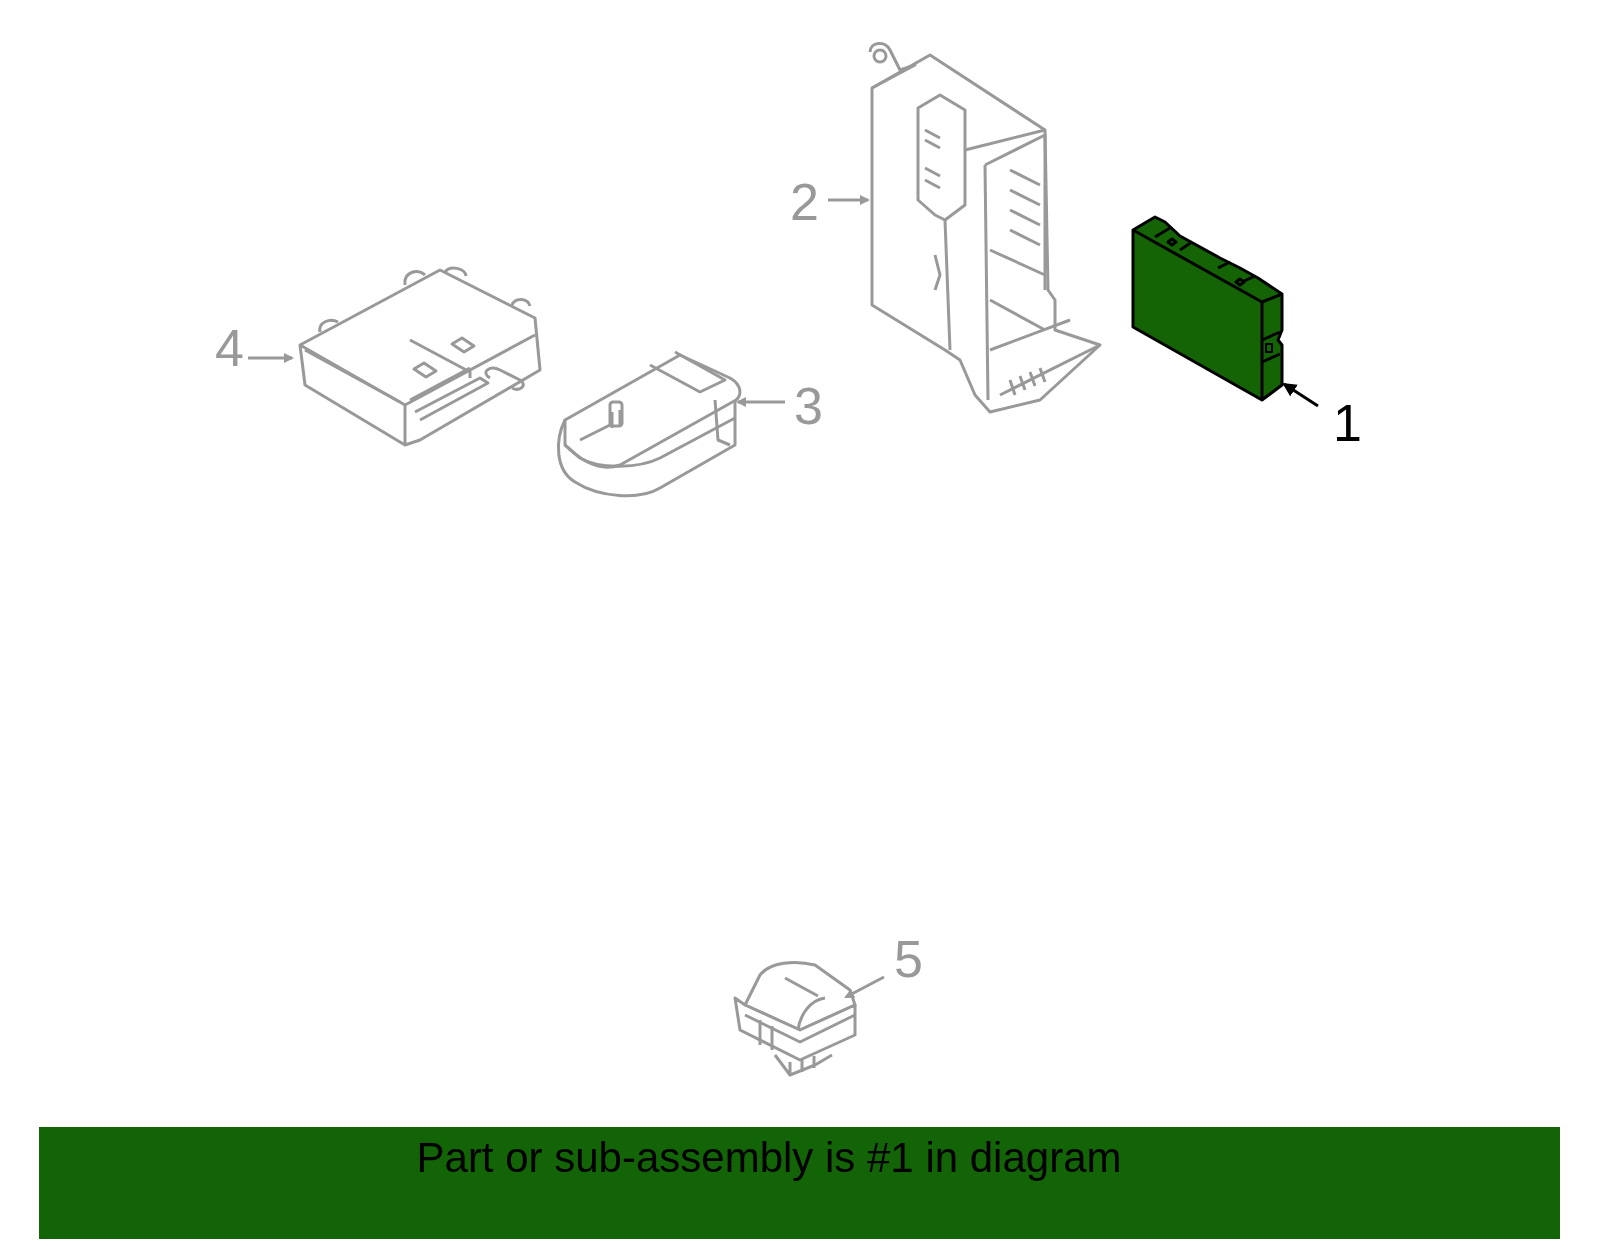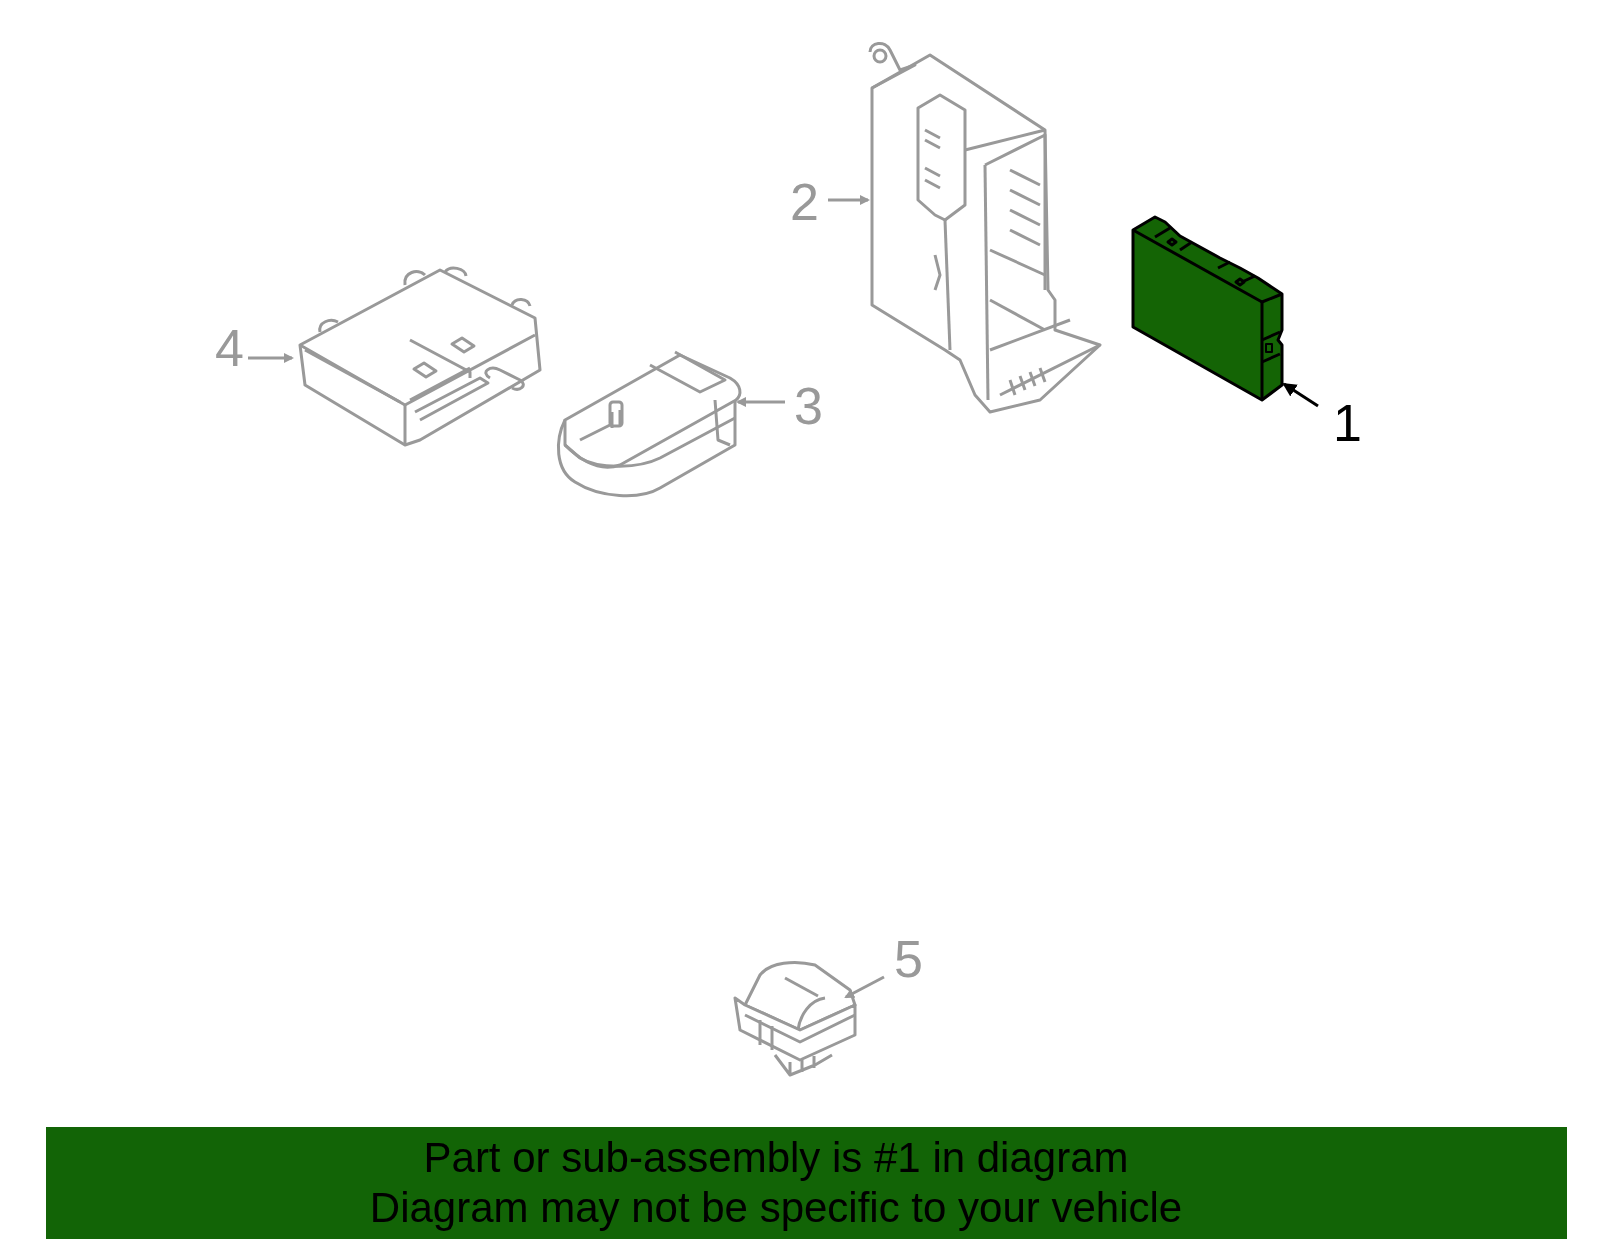--- a/index.html
+++ b/index.html
@@ -4,21 +4,21 @@
 <style>
   html, body { margin: 0; padding: 0; background: #ffffff; }
   body { width: 1600px; height: 1249px; position: relative; overflow: hidden;
          font-family: "Liberation Sans", sans-serif; }
   #diagram { position: absolute; left: 0; top: 0; width: 1600px; height: 1249px; }
   .callout { position: absolute; font-family: "Liberation Sans", sans-serif;
              font-size: 52px; line-height: 1; }
   .callout.gray { color: #999999; }
   .callout.black { color: #000000; }
   #banner { position: absolute; left: 39px; top: 1127px; width: 1521px; height: 112px;
-            background: #126406; margin-left: 7px; }
+            background: #126406; }
   #banner .line { position: absolute; left: 0; width: 1460px; text-align: center;
                   color: #000; font-size: 42px; line-height: 1; white-space: nowrap; }
 </style>
 </head>
 <body>
 
 <svg id="diagram" viewBox="0 0 1600 1249" xmlns="http://www.w3.org/2000/svg">
   <defs>
     <marker id="arrG" markerWidth="10" markerHeight="10" refX="8" refY="5" orient="auto" markerUnits="userSpaceOnUse">
       <path d="M0,0 L10,5 L0,10 Z" fill="#999"></path>
@@ -103,14 +103,13 @@
 </svg>
 
 <div class="callout gray" style="left:790px; top:176px;">2</div>
 <div class="callout gray" style="left:215px; top:322px;">4</div>
 <div class="callout gray" style="left:794px; top:380px;">3</div>
 <div class="callout black" style="left:1333px; top:397px;">1</div>
 <div class="callout gray" style="left:894px; top:933px;">5</div>
 
 <div id="banner">
   <div class="line" style="top:10px;">Part or sub-assembly is #1 in diagram</div>
-  <div class="line" style="top:60px;">Diagram may not be specific to your vehicle</div>
 </div>
 
 </body></html>

